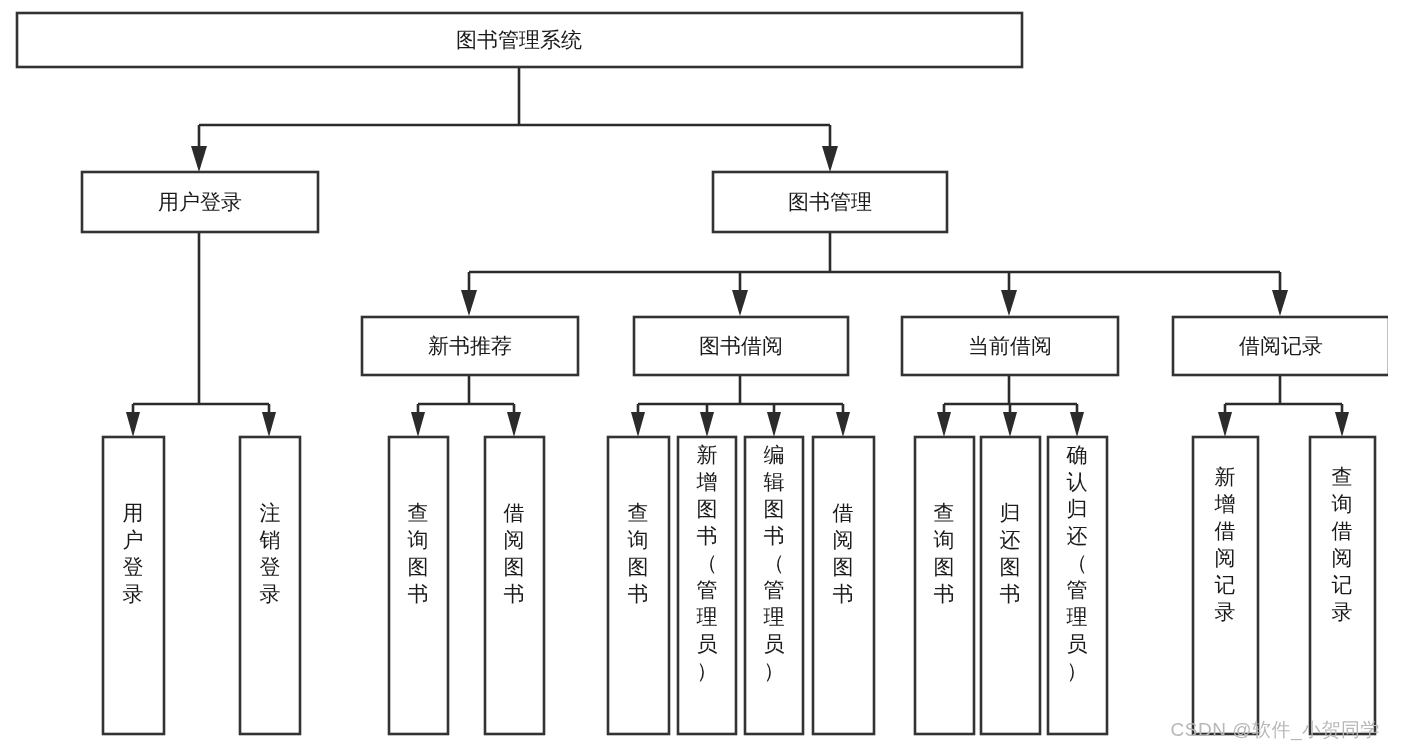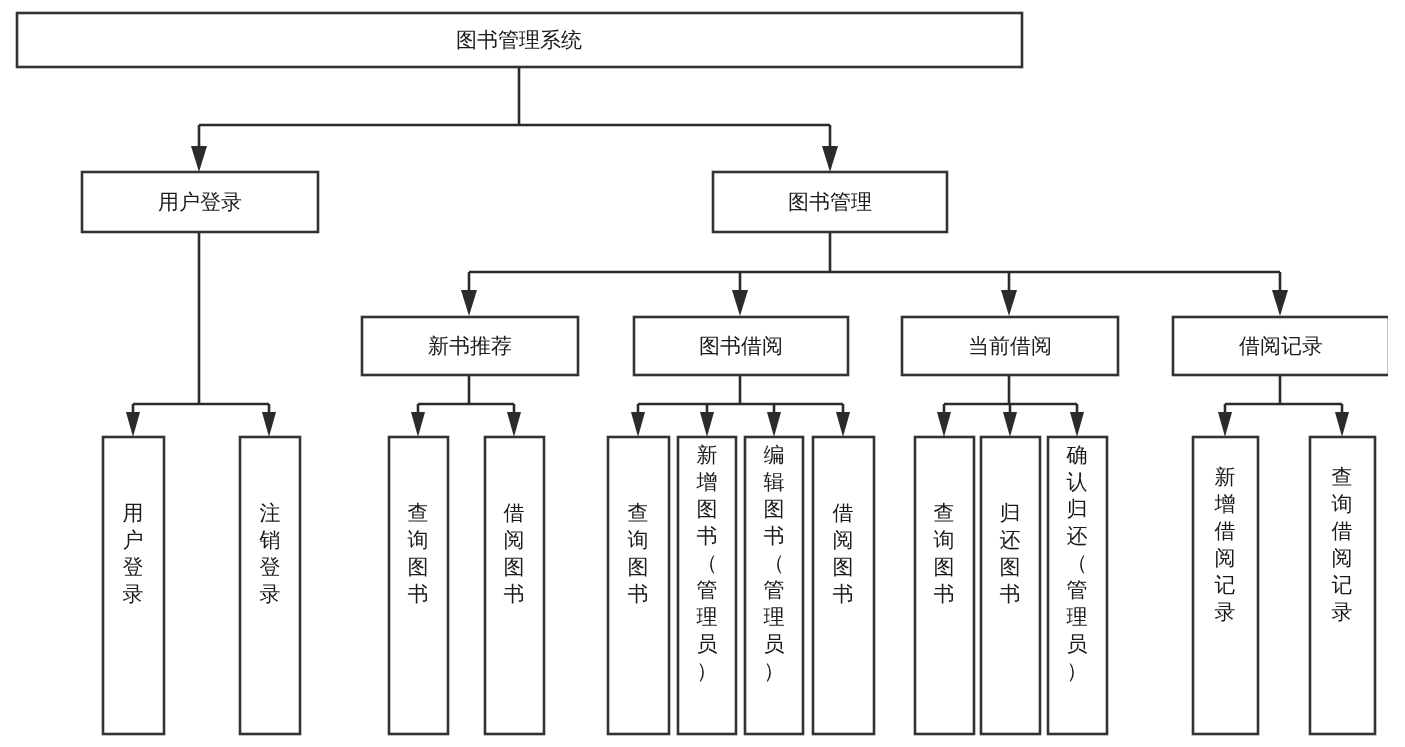--- a/index.html
+++ b/index.html
@@ -240,14 +240,15 @@
       <text class="leaf-label" x="1225" y="484"><tspan x="1225" dy="0">新</tspan><tspan x="1225" dy="27">增</tspan><tspan x="1225" dy="27">借</tspan><tspan x="1225" dy="27">阅</tspan><tspan x="1225" dy="27">记</tspan><tspan x="1225" dy="27">录</tspan></text>
     </g>
 
     <g>
       <rect class="node-box" x="1310" y="437" width="65" height="297"></rect>
       <text class="leaf-label" x="1342" y="484"><tspan x="1342" dy="0">查</tspan><tspan x="1342" dy="27">询</tspan><tspan x="1342" dy="27">借</tspan><tspan x="1342" dy="27">阅</tspan><tspan x="1342" dy="27">记</tspan><tspan x="1342" dy="27">录</tspan></text>
     </g>
 
   </svg>
 
+  <div class="watermark">CSDN @软件_小贺同学</div>
 
 </div>
 
 </body></html>

